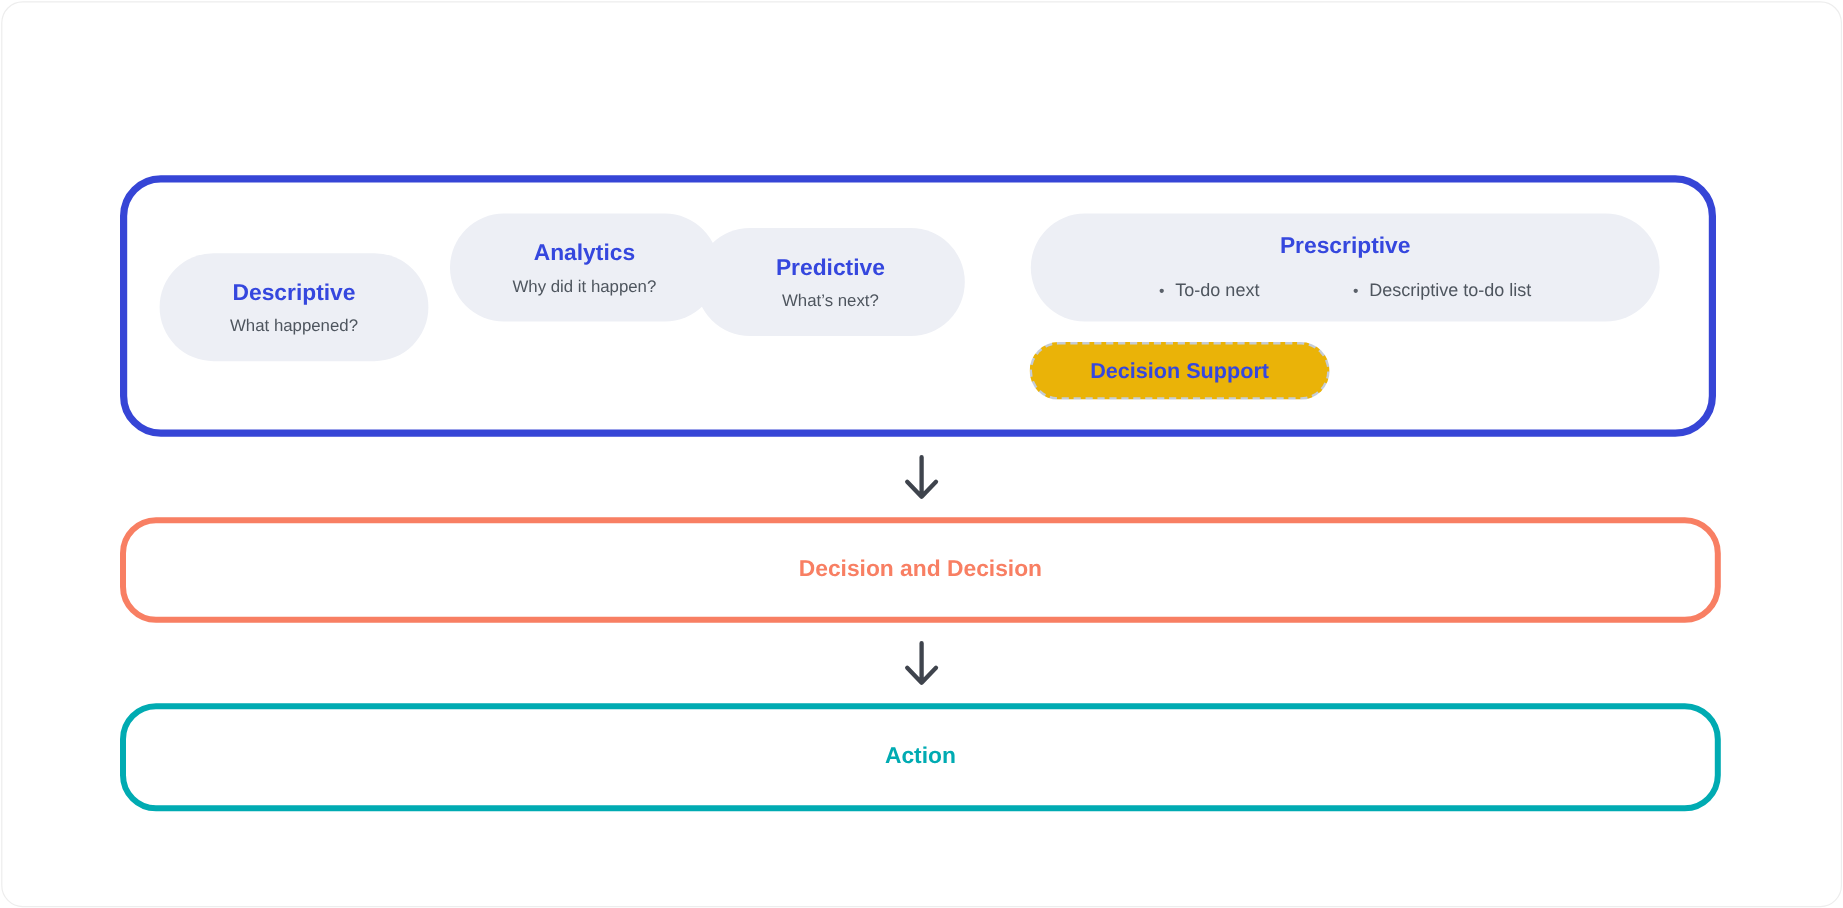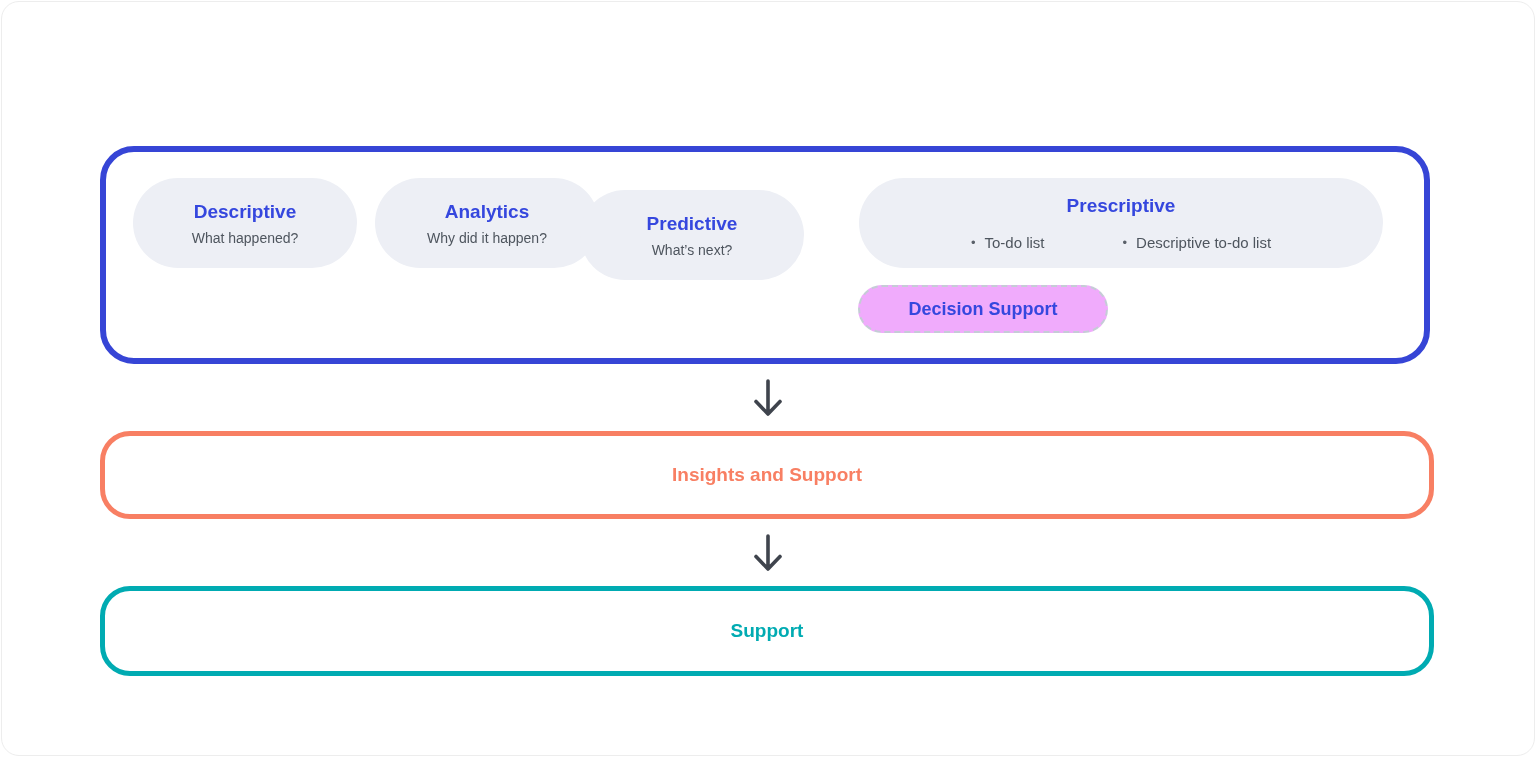--- a/index.html
+++ b/index.html
@@ -22,30 +22,30 @@
     position: absolute; left: 100px; top: 146px; width: 1330px; height: 218px;
     border: 6px solid #3645d6; border-radius: 34px; background: #ffffff;
   }
   .stage-pill {
     position: absolute; top: 178px; height: 90px; border-radius: 45px;
     background: #edeff5; display: flex; flex-direction: column;
     align-items: center; justify-content: center; gap: 7px;
   }
   .stage-pill .stage-label { font-size: 19px; font-weight: 700; color: #3547de; }
   .stage-pill .stage-subtitle { font-size: 14px; color: #4e555e; }
-  #stage-descriptive { left: 133px; width: 224px; }
+  #stage-descriptive { left: 133px; width: 224px; margin-top: 33px; }
   #stage-diagnostic  { left: 375px; width: 224px; }
   #stage-predictive  { left: 580px; width: 224px; margin-top: 12px; }
   #stage-prescriptive{ left: 859px; width: 524px; gap: 17px; }
   .bullet-row { display: flex; gap: 78px; align-items: center; }
   .bullet-item { display: flex; align-items: center; gap: 9px; font-size: 15px; color: #4e555e; }
   .bullet-item .dot { font-size: 13px; color: #5a6069; line-height: 1; }
   .decision-pill {
     position: absolute; top: 285px; height: 48px;
-    border: 2px dashed #c5ccd6; border-radius: 26px; background: #f0abfc;
+    border: 2px dashed #c5ccd6; border-radius: 26px; background: #eab308;
     display: flex; align-items: center; justify-content: center;
     font-size: 18px; font-weight: 700; color: #3547de;
   }
   #decision-support    { left: 858px; width: 250px; }
   #decision-automation { left: 1124px; width: 260px; }
   .down-arrow { position: absolute; left: 747px; width: 42px; height: 42px; }
   #arrow-1 { top: 378px; }
   #arrow-2 { top: 533px; }
   .flow-box {
     position: absolute; left: 100px; width: 1334px; height: 88px;
@@ -78,42 +78,42 @@
   <div class="stage-pill" id="stage-predictive">
     <span class="stage-label">Predictive</span>
     <span class="stage-subtitle">What’s next?</span>
   </div>
 
   <div class="stage-pill" id="stage-prescriptive">
     <span class="stage-label">Prescriptive</span>
     <div class="bullet-row">
       <span class="bullet-item">
         <span class="dot">•</span>
-        <span>To-do list</span>
+        <span>To-do next</span>
       </span>
       <span class="bullet-item">
         <span class="dot">•</span>
         <span>Descriptive to-do list</span>
       </span>
     </div>
   </div>
 
   <div class="decision-pill" id="decision-support">
     <span>Decision Support</span>
   </div>
 
 
   <svg class="down-arrow" id="arrow-1" viewBox="0 0 42 42" fill="none">
     <path d="M21 3 L21 35 M9 23.5 L21 36 L33 23.5" stroke="#3f444d" stroke-width="3.6" stroke-linecap="round" stroke-linejoin="round"></path>
   </svg>
 
   <div class="flow-box" id="flow-insights">
-    <span>Insights and Support</span>
+    <span>Decision and Decision</span>
   </div>
 
   <svg class="down-arrow" id="arrow-2" viewBox="0 0 42 42" fill="none">
     <path d="M21 3 L21 35 M9 23.5 L21 36 L33 23.5" stroke="#3f444d" stroke-width="3.6" stroke-linecap="round" stroke-linejoin="round"></path>
   </svg>
 
   <div class="flow-box" id="flow-action">
-    <span>Support</span>
+    <span>Action</span>
   </div>
 </div>
 
 </body></html>

